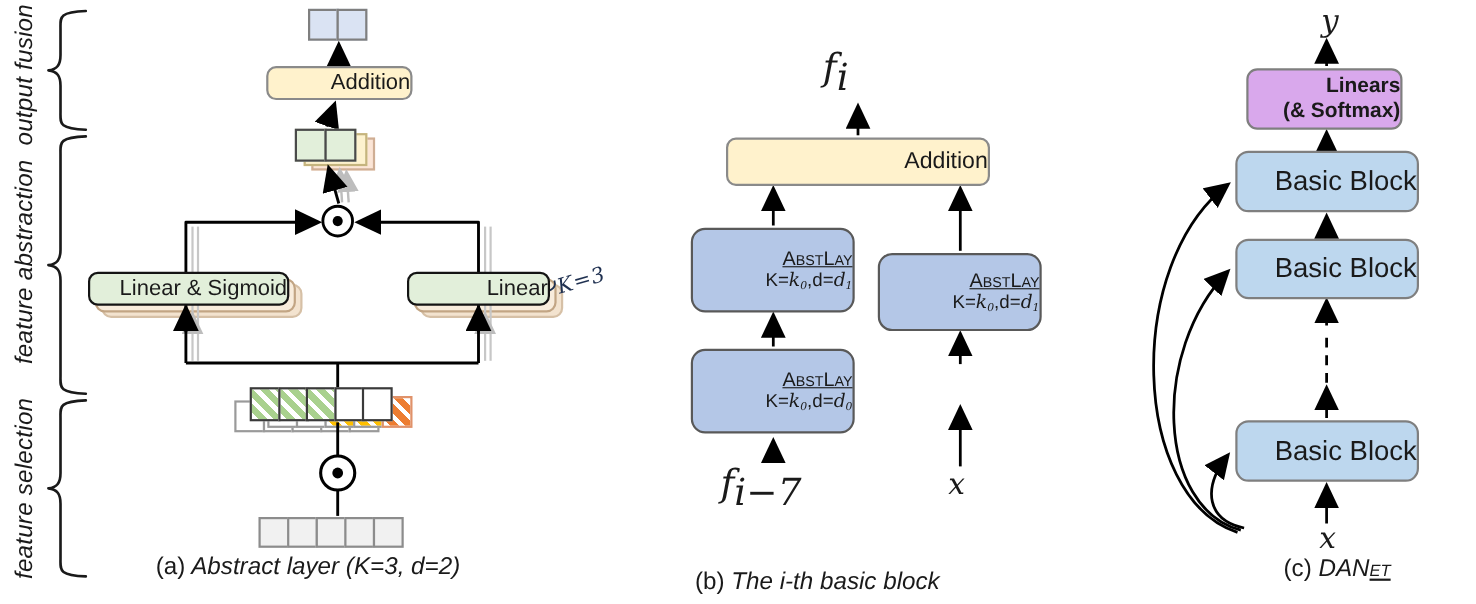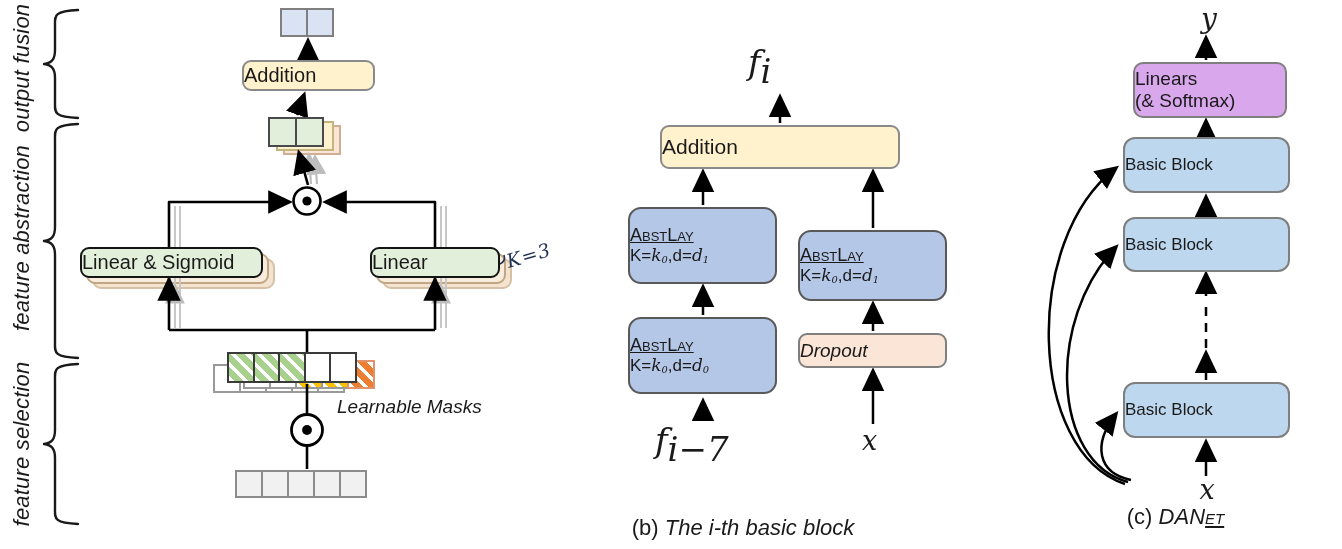--- a/index.html
+++ b/index.html
@@ -7,29 +7,29 @@
           font-family:"Liberation Sans",sans-serif;color:#1a1a1a;}
   .abs{position:absolute;}
   .z1{z-index:1}.z3{z-index:3}
   #wires{position:absolute;left:0;top:0;z-index:2;pointer-events:none;}
 
   
   .rot-label{position:absolute;width:300px;height:28px;display:flex;align-items:center;justify-content:center;
              transform:rotate(-90deg);font-style:italic;font-size:22px;letter-spacing:.2px;}
 
   
-  .node{position:absolute;display:flex;flex-direction:column;align-items:flex-start;justify-content:center;
+  .node{position:absolute;display:flex;flex-direction:column;align-items:flex-end;justify-content:center;
         border-radius:9px;box-sizing:border-box;text-align:center;line-height:1.15;}
   .b-add{background:#fff2cc;border:2.2px solid #8a8a8a;font-size:20px;}
   .b-green{background:#e2efda;border:2.5px solid #141414;font-size:20px;}
   .b-ghost1{background:#f8ecdc;border:2px solid #c2a584;}
   .b-ghost2{background:#f3e3cf;border:2px solid #d6c0a6;}
   .b-abst{background:#b4c7e7;border:2.2px solid #595959;border-radius:13px;font-size:17px;}
   .b-drop{background:#fbe5d6;border:2px solid #7f7f7f;font-size:19px;font-style:italic;}
-  .b-basic{background:#bdd7ee;border:2.2px solid #7f7f7f;border-radius:12px;font-size:17px;}
+  .b-basic{background:#bdd7ee;border:2.2px solid #7f7f7f;border-radius:12px;font-size:25px;}
   .b-purple{background:#d9a8ec;border:2.2px solid #7f7f7f;border-radius:10px;font-size:19px;}
 
   
   .cellrow{position:absolute;display:flex;}
   .cell{width:28px;height:31px;box-sizing:border-box;background:#fff;border:2.4px solid #3a3a3a;margin-left:-2.4px;}
   .cell:first-child{margin-left:0;}
   .ghostcell{border:2px solid #9a9a9a;margin-left:-2px;height:29px;}
   .bluecell{background:#dae3f3;border-color:#7f7f7f;border-width:2.2px;height:29px;}
   .greencell{background:#e2efda;border-color:#4a4a4a;height:30px;width:29px;}
   .graycell{background:#f1f1f1;border:2px solid #8c8c8c;height:28px;margin-left:-2px;}
@@ -185,30 +185,32 @@
   <div class="annot z3" style="left:506px;top:244px;">K=3</div>
 
   <div class="cellrow z3" style="left:227px;top:352px;">
     <div class="cell hatch-green"></div>
       <div class="cell hatch-green"></div>
       <div class="cell hatch-green"></div>
     <div class="cell"></div>
       <div class="cell"></div>
   </div>
 
-  <div class="lmask z3" style="left:337px;top:396px;">Learnable Masks</div>
 
   <div class="cellrow z3" style="left:235px;top:470px;">
     <div class="cell graycell"></div>
       <div class="cell graycell"></div>
       <div class="cell graycell"></div>
     <div class="cell graycell"></div>
       <div class="cell graycell"></div>
   </div>
 
+  <div class="caption z3" style="left:120px;top:502px;width:320px;">
+    <span>(a)</span><span class="it"> Abstract layer (K=3, d=2)</span>
+  </div>
 
   <div class="abs z3" style="left:748px;top:42px;">
     <span class="mvar mbig">f</span><span class="mvar sub mbig">i</span>
   </div>
 
   <div class="node b-add z3" style="left:660px;top:125px;width:240px;height:44px;font-size:21px;">
     <span>Addition</span>
   </div>
 
   <div class="node b-abst z3" style="left:628px;top:207px;width:149px;height:77px;">
@@ -219,55 +221,52 @@
   <div class="node b-abst z3" style="left:798px;top:230px;width:149px;height:71px;">
     <div class="sc" style="font-size:18px;">AbstLay</div>
     <div><span>K=</span><span class="mvar">k</span><span class="mvar sub">0</span><span>,d=</span><span class="mvar">d</span><span class="mvar sub">1</span></div>
   </div>
 
   <div class="node b-abst z3" style="left:628px;top:317px;width:149px;height:77px;">
     <div class="sc" style="font-size:18px;">AbstLay</div>
     <div><span>K=</span><span class="mvar">k</span><span class="mvar sub">0</span><span>,d=</span><span class="mvar">d</span><span class="mvar sub">0</span></div>
   </div>
 
-  <div class="node b-drop z3" style="left:798px;top:333px;width:149px;height:35px;">
-    <span>Dropout</span>
-  </div>
 
   <div class="abs z3" style="left:655px;top:420px;">
     <span class="mvar mbig">f</span><span class="mvar sub mbig">i−7</span>
   </div>
   <div class="abs z3" style="left:862px;top:425px;">
     <span class="mvar mmed">x</span>
   </div>
 
   <div class="caption z3" style="left:593px;top:502px;width:300px;margin-top:13px;">
     <span>(b)</span><span class="it"> The i-th basic block</span>
   </div>
 
   <div class="abs z3" style="left:1194px;top:2px;width:30px;text-align:center;">
     <span class="mvar mmed" style="font-size:28px;">y</span>
   </div>
 
-  <div class="node b-purple z3" style="left:1133px;top:62px;width:154px;height:56px;">
+  <div class="node b-purple z3" style="left:1133px;top:62px;width:142px;height:56px;font-weight:bold;">
     <div>Linears</div>
     <div>(&amp; Softmax)</div>
   </div>
 
   <div class="node b-basic z3" style="left:1123px;top:137px;width:167px;height:56px;">
     <span>Basic Block</span>
   </div>
   <div class="node b-basic z3" style="left:1123px;top:217px;width:167px;height:55px;">
     <span>Basic Block</span>
   </div>
   <div class="node b-basic z3" style="left:1123px;top:382px;width:167px;height:56px;">
     <span>Basic Block</span>
   </div>
 
   <div class="abs z3" style="left:1192px;top:474px;width:30px;text-align:center;">
     <span class="mvar mmed">x</span>
   </div>
 
-  <div class="caption z3" style="left:1068px;top:504px;width:215px;">
+  <div class="caption z3" style="left:1108px;top:504px;width:215px;">
     <span>(c)</span><span class="it"> </span><span class="it">DAN</span><span class="it sc">et</span>
   </div>
 
 </div>
 
 </body></html>

